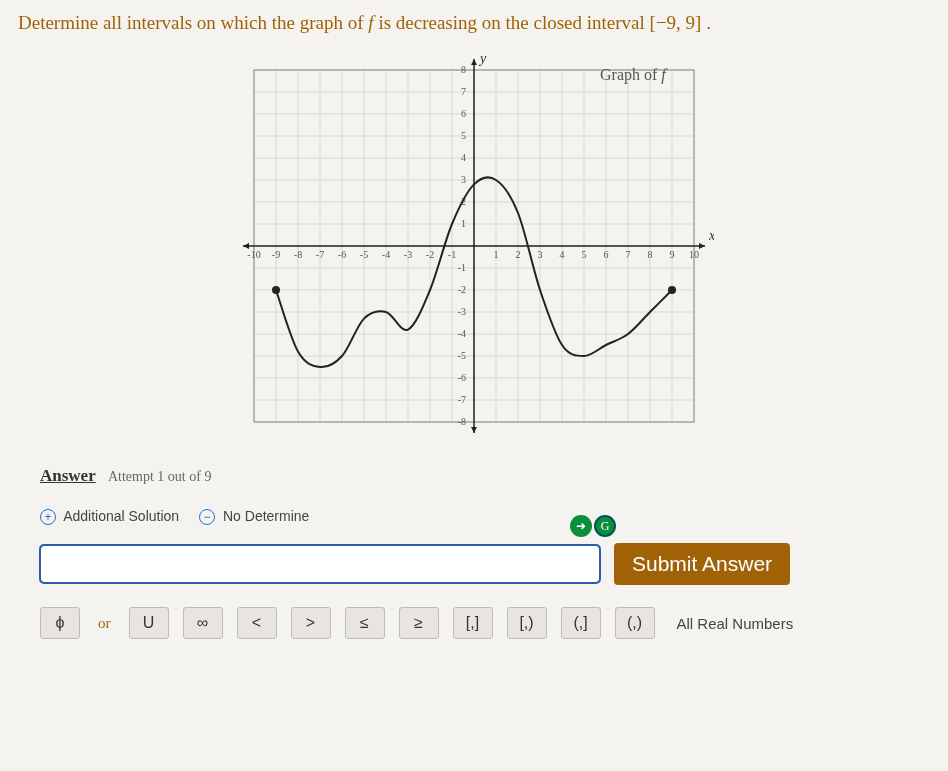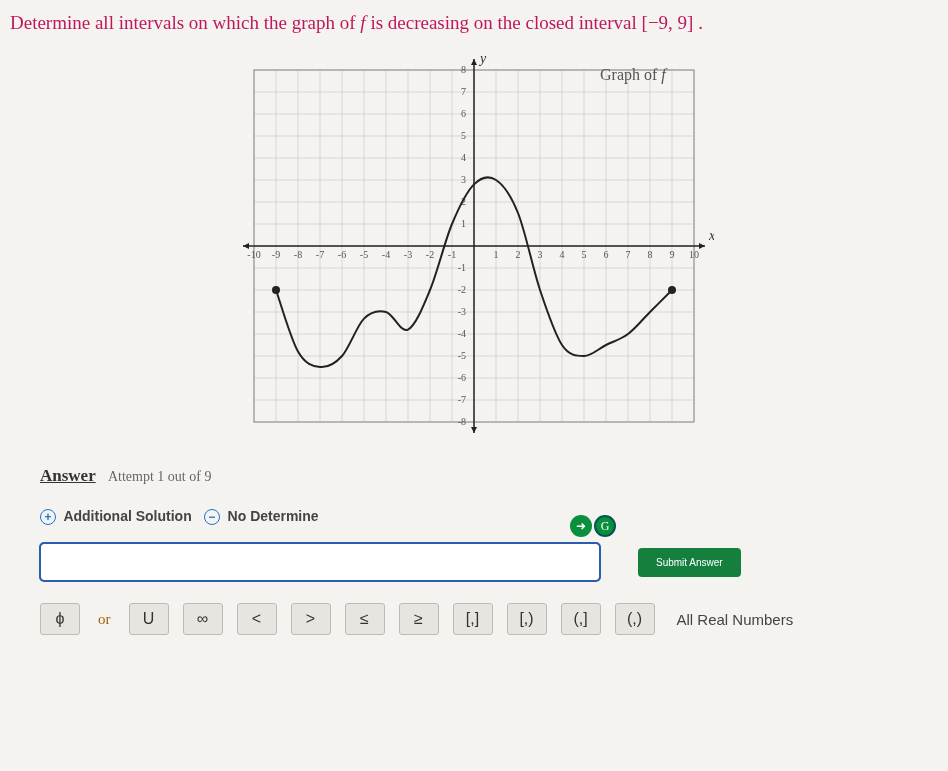--- a/index.html
+++ b/index.html
@@ -5,23 +5,23 @@
 * { box-sizing: border-box; margin: 0; padding: 0; }
 body {
   font-family: Georgia, 'Times New Roman', serif;
   background: #f5f3f0;
   width: 948px;
   height: 771px;
   position: relative;
   color: #333;
 }
 .question {
-  padding: 12px 10px;
+  padding: 12px 18px;
   font-size: 19px;
-  color: #be185d;
+  color: #a16207;
 }
 .question .f { font-style: italic; font-family: 'Times New Roman', serif; }
 .graph-wrap {
   display: flex;
   justify-content: center;
   margin-top: 10px;
   position: relative;
 }
 .graph-title {
   position: absolute;
@@ -35,26 +35,25 @@
 .answer-section {
   margin-top: 30px;
   padding: 0 40px;
 }
 .answer-label { font-size: 17px; }
 .answer-label b { font-weight: bold; text-decoration: underline; }
 .attempt { font-size: 14px; color: #666; margin-left: 8px; }
 .solution-row {
   margin-top: 22px;
   display: flex;
-  gap: 12px;
+  gap: 20px;
   align-items: center;
   font-family: Arial, sans-serif;
   font-size: 14px;
   color: #444;
-  font-weight: bold;
 }
 .circ-icon {
   display: inline-flex;
   width: 16px; height: 16px;
   border: 1.5px solid #1976d2;
   border-radius: 50%;
   align-items: center; justify-content: center;
   color: #1976d2;
   font-size: 12px;
   line-height: 1;
@@ -72,29 +71,28 @@
   height: 38px;
   border: 1.5px solid #888;
   border-radius: 4px;
   background: #fff;
   padding: 4px 8px;
   font-size: 15px;
   outline: 2px solid #2a5db0;
   outline-offset: -1px;
 }
 .submit-btn {
-  background: #15803d;
+  background: #a16207;
   color: #fff;
   border: none;
   border-radius: 4px;
   padding: 9px 18px;
-  font-size: 10px;
+  font-size: 21px;
   font-family: Arial, sans-serif;
   cursor: pointer;
-  margin-left: 24px;
 }
 .grammarly {
   position: absolute;
   left: 530px;
   top: -28px;
   display: flex;
   gap: 2px;
 }
 .g-badge {
   width: 22px; height: 22px;

